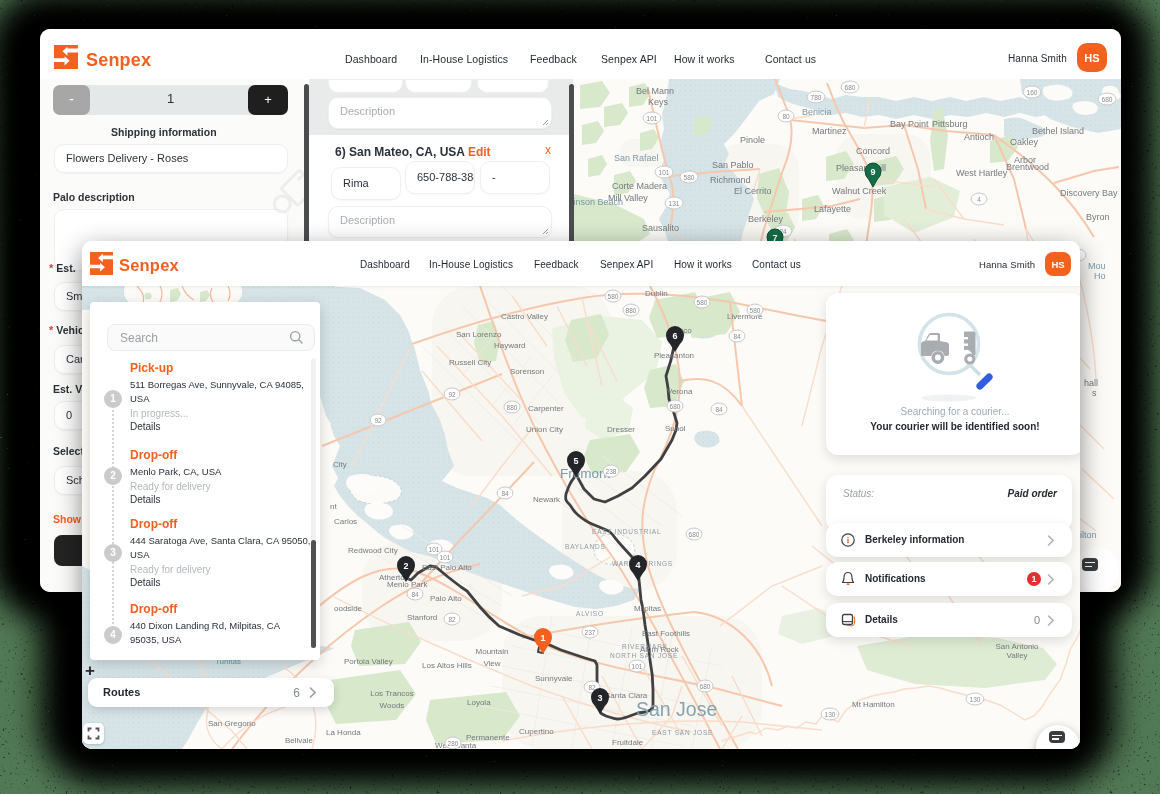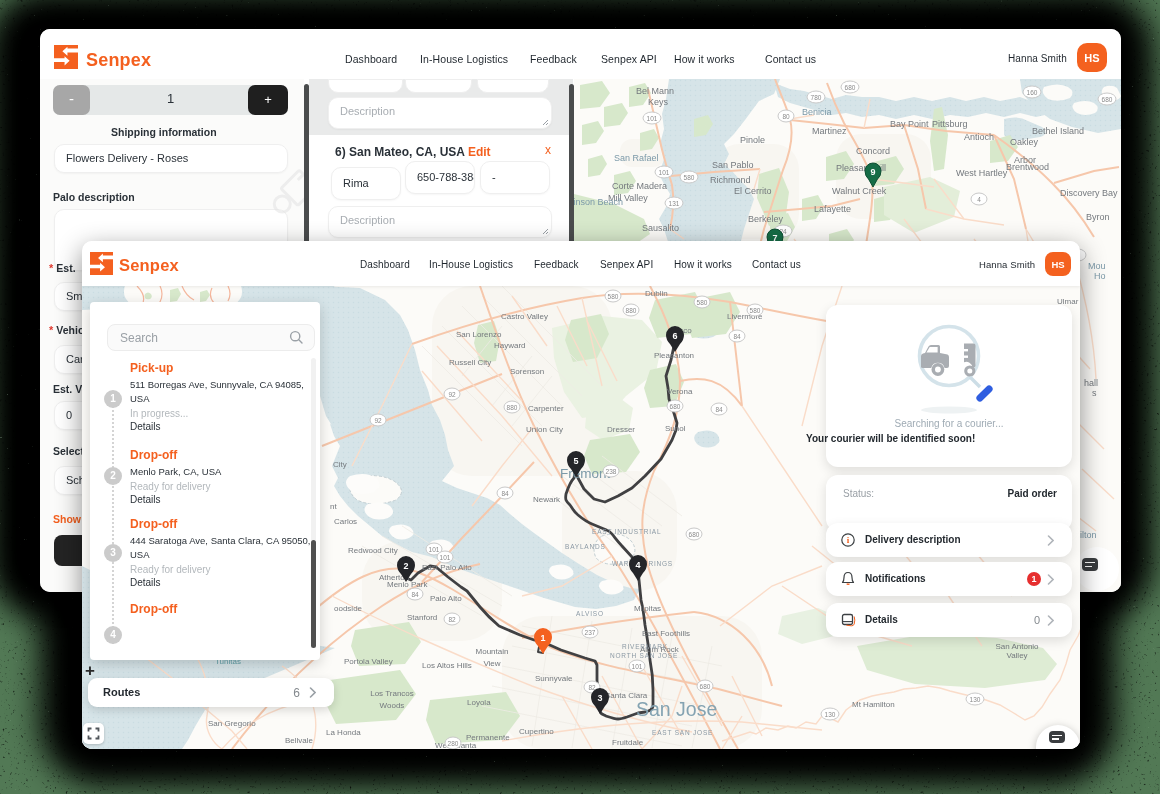--- a/index.html
+++ b/index.html
@@ -587,20 +587,21 @@
       <div class="stopdet">Details</div>
     </div>
     <div class="stop" style="top:215px;">
       <div class="stoplab">Drop-off</div>
       <div class="stopaddr">444 Saratoga Ave, Santa Clara, CA 95050,<br>USA</div>
       <div class="stopstat">Ready for delivery</div>
       <div class="stopdet">Details</div>
     </div>
     <div class="stop" style="top:300px;">
       <div class="stoplab">Drop-off</div>
+      <div class="stopaddr">440 Dixon Landing Rd, Milpitas, CA<br>95035, USA</div>
     </div>
 
     <div style="position:absolute;right:4px;top:56px;width:5px;height:290px;background:#f1f1f1;border-radius:3px;"></div>
     <div style="position:absolute;right:4px;top:238px;width:5px;height:108px;background:#505050;border-radius:3px;"></div>
   </div>
 
   <div style="position:absolute;left:3px;top:420px;z-index:5;font-size:17px;font-weight:bold;color:#2a2a2a;">+</div>
 
   <div style="position:absolute;left:6px;top:437px;width:246px;height:29px;background:#fff;border-radius:9px;box-shadow:0 3px 10px rgba(0,0,0,.15);z-index:7;">
     <span style="position:absolute;left:15px;top:8px;font-size:11px;font-weight:bold;color:#23292f;">Routes</span>
@@ -609,53 +610,53 @@
         <path d="M1.5 1 L6 5.5 L1.5 10" fill="none" stroke="#9aa0a6" stroke-width="1.6" stroke-linecap="round"></path>
       </svg>
   </div>
 
   <div style="position:absolute;left:1px;top:482px;width:21px;height:21px;background:#fff;border-radius:5px;box-shadow:0 1px 3px rgba(0,0,0,.2);z-index:5;">
     <svg width="21" height="21" viewBox="0 0 21 21">
         <path d="M5.5 8.5 V5.5 H8.5 M12.5 5.5 H15.5 V8.5 M15.5 12.5 V15.5 H12.5 M8.5 15.5 H5.5 V12.5" fill="none" stroke="#50555a" stroke-width="1.8"></path>
       </svg>
   </div>
 
-  <div class="rcard" style="top:64px;height:162px;">
+  <div class="rcard" style="top:52px;height:162px;padding-left:12px;">
     <svg style="position:absolute;left:81px;top:14px;" width="94" height="92" viewBox="0 0 94 92">
       <circle cx="42" cy="37" r="29.5" fill="#fff" stroke="#d4e3ea" stroke-width="3.6"></circle>
       <g fill="#a9adb2">
         <path d="M14,48 L14,37 Q14,35 16,34.5 L18,34 L21.5,27.5 Q22.3,26 24,26 L31.5,26 Q33,26 33,27.5 L33,34 L40.5,35.5 Q42,36 42,38 L42,47 Q42,49 40,49 L37.6,49 A6.9,6.9 0 0,0 24.2,49 L16,49 Q14,49 14,48 Z"></path>
         <path d="M19.4,33.6 L22.7,28.1 L30.6,28.1 L30.6,33.6 Z" fill="#fff"></path>
         <circle cx="30.9" cy="50.5" r="6.4"></circle>
         <circle cx="30.9" cy="50.5" r="2.9" fill="#fff"></circle>
         <path d="M57,24.5 h9.5 q2,0 2,2 v20 q0,2 -2,2 h-1.2 a6,6 0 0,0 -8.3,-5.2 z"></path>
         <circle cx="62.8" cy="52" r="5.6"></circle>
         <circle cx="62.8" cy="52" r="2.5" fill="#fff"></circle>
         <rect x="57" y="30" width="4" height="2.4" fill="#fff"></rect>
         <rect x="57" y="36.5" width="4" height="2.4" fill="#fff"></rect>
       </g>
       <line x1="63" y1="58" x2="73" y2="68" stroke="#ccdde6" stroke-width="3.4"></line>
       <rect x="74" y="64.5" width="7" height="20" rx="3.5" transform="rotate(45 77.5 74.5)" fill="#2f5ee0"></rect>
     </svg>
     <svg style="position:absolute;left:95px;top:101px;" width="56" height="8">
         <ellipse cx="28" cy="4" rx="28" ry="3.5" fill="#eef2f3"></ellipse>
       </svg>
     <div style="position:absolute;left:-20px;right:-20px;top:113px;text-align:center;font-size:10px;color:#9fabb4;white-space:nowrap;">Searching for a courier...</div>
-    <div style="position:absolute;left:-20px;right:-20px;top:128px;text-align:left;font-size:10px;font-weight:bold;color:#23292f;white-space:nowrap;">Your courier will be identified soon!</div>
-  </div>
-  <div class="rcard" style="top:234px;height:56px;">
+    <div style="position:absolute;left:-20px;right:-20px;top:128px;text-align:center;font-size:10px;font-weight:bold;color:#23292f;white-space:nowrap;">Your courier will be identified soon!</div>
+  </div>
+  <div class="rcard" style="top:234px;height:56px;font-style:italic;">
     <span style="position:absolute;left:17px;top:13px;font-size:10px;color:#9aa0a6;">Status:</span>
     <span style="position:absolute;right:15px;top:13px;font-size:10px;font-weight:bold;color:#23292f;">Paid order</span>
   </div>
   <div class="rcard" style="top:282px;height:34px;">
     <svg style="position:absolute;left:15px;top:10px;" width="14" height="14" viewBox="0 0 14 14">
         <circle cx="7" cy="7" r="6.2" fill="none" stroke="#3c4043" stroke-width="1.2"></circle>
         <text x="7" y="10.2" text-anchor="middle" font-size="9" font-weight="bold" fill="#f4611f" font-family="Liberation Serif,serif">i</text>
       </svg>
-    <span class="rcard-t">Delivery description</span>
+    <span class="rcard-t">Berkeley information</span>
     <svg class="chev" width="7" height="11" viewBox="0 0 7 11">
         <path d="M1.5 1 L6 5.5 L1.5 10" fill="none" stroke="#b0b5ba" stroke-width="1.6" stroke-linecap="round"></path>
       </svg>
   </div>
   <div class="rcard" style="top:321px;height:34px;">
     <svg style="position:absolute;left:15px;top:9px;" width="14" height="15" viewBox="0 0 14 15">
         <path d="M7,1.5 q4,0 4,5 q0,3.5 1.5,5 l-11,0 q1.5,-1.5 1.5,-5 q0,-5 4,-5 z" fill="none" stroke="#3c4043" stroke-width="1.2" stroke-linejoin="round"></path>
         <path d="M5.8,12.6 a1.5,1.5 0 0,0 2.6,0" fill="none" stroke="#f4611f" stroke-width="1.3"></path>
       </svg>
     <span class="rcard-t">Notifications</span>

